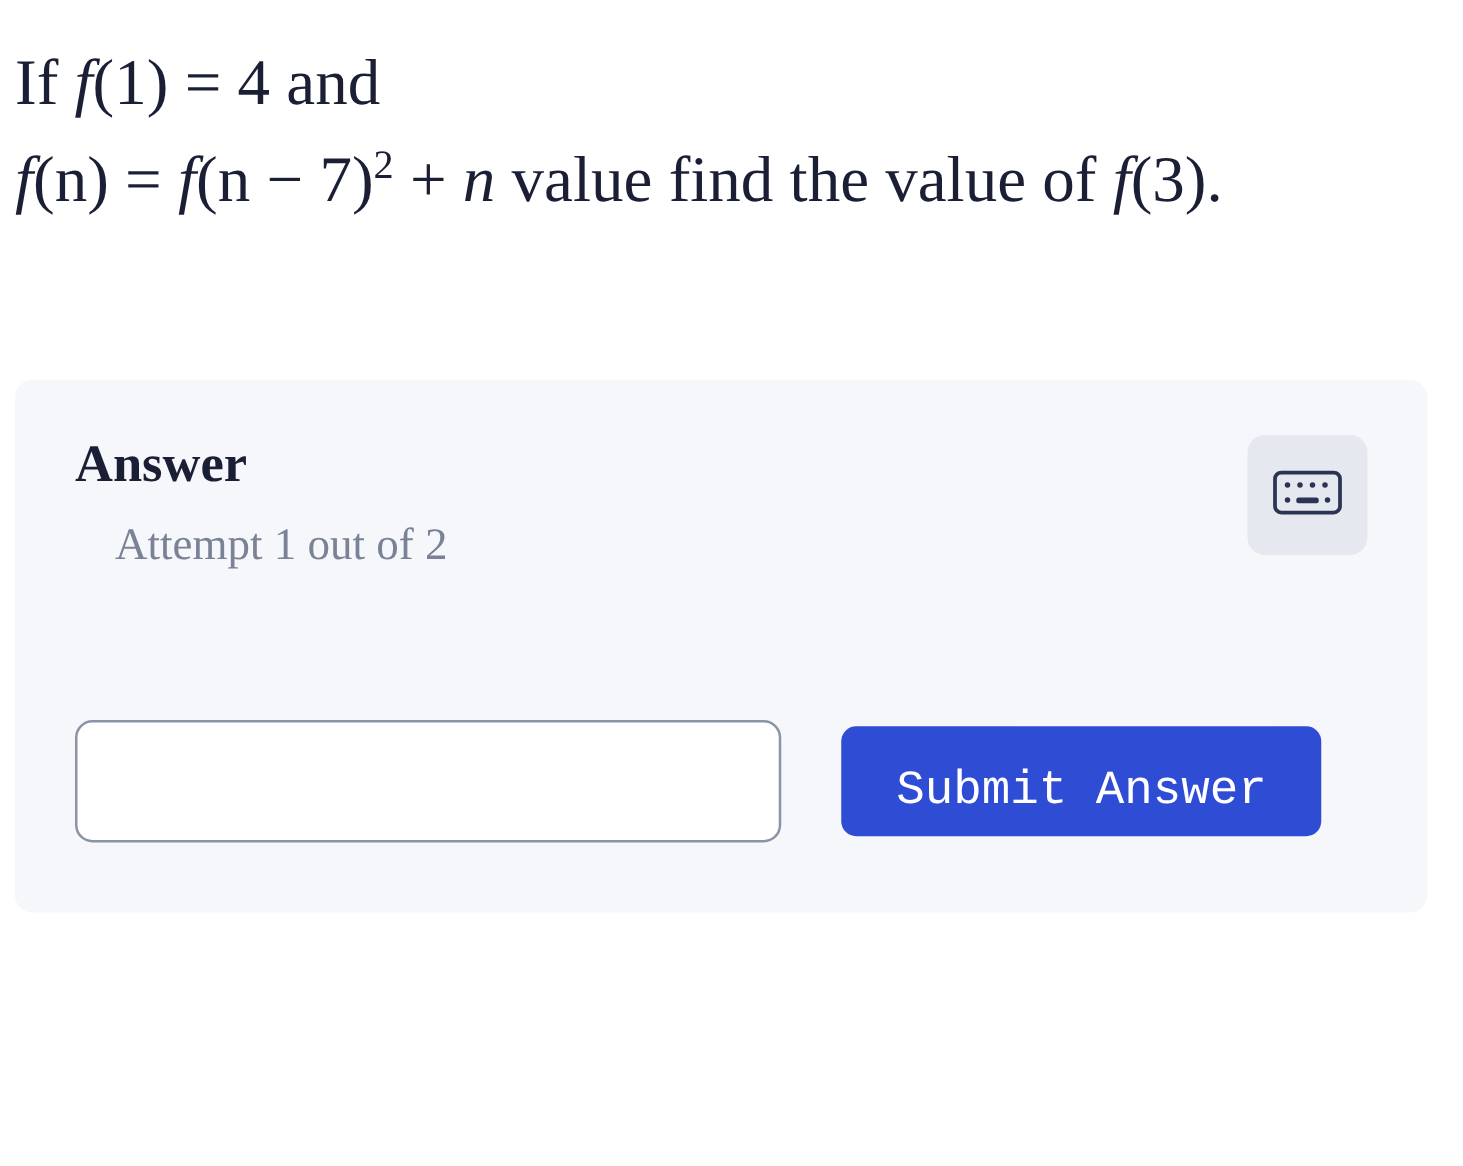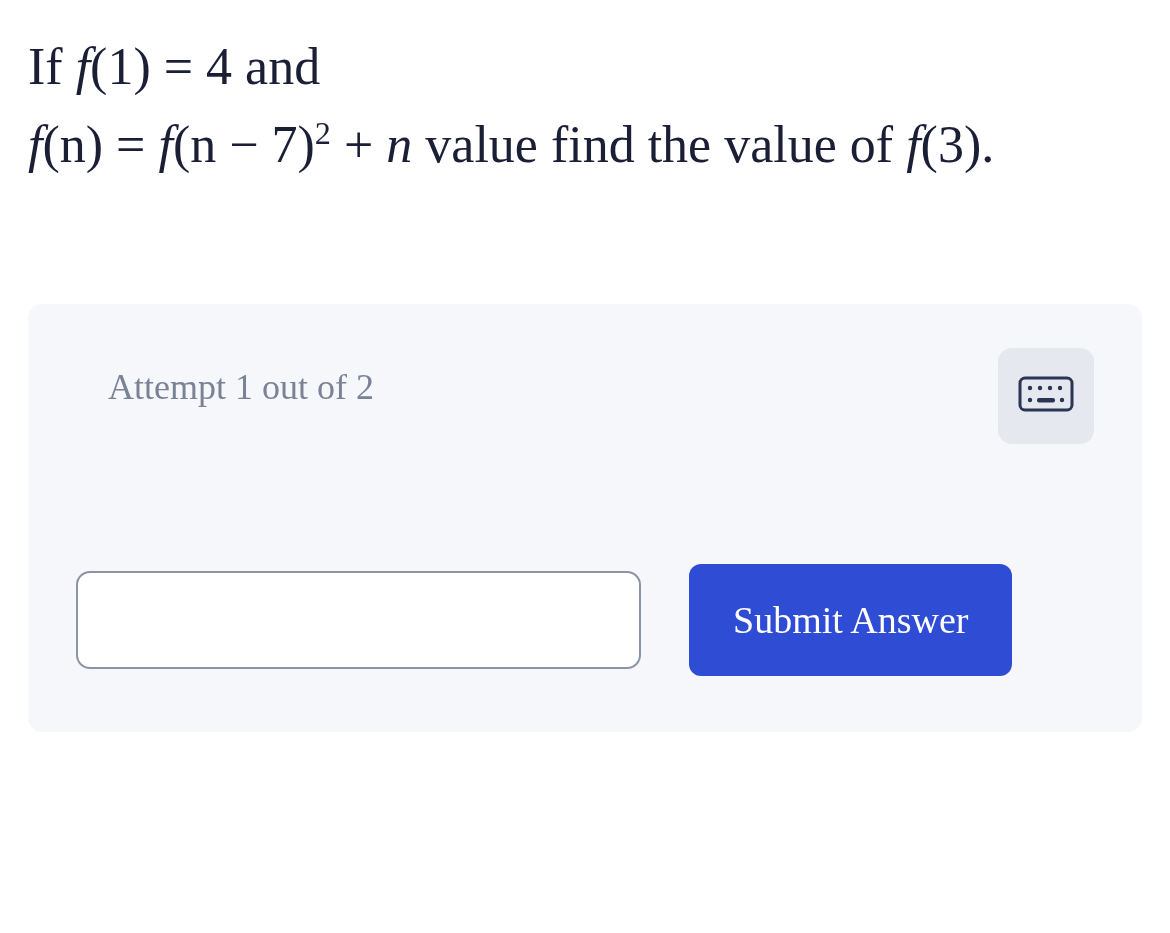--- a/index.html
+++ b/index.html
@@ -6,21 +6,21 @@
   html, body {
     margin: 0;
     padding: 0;
     width: 1170px;
     height: 933px;
     font-family: Georgia, 'Times New Roman', serif;
     color: #1a1f36;
     background: #ffffff;
   }
   .container {
-    padding: 28px 28px 28px 28px;
+    padding: 28px 28px 28px 12px;
   }
   .problem {
     font-size: 52px;
     line-height: 1.5;
     color: #1a1f36;
     margin-bottom: 120px;
   }
   .math-seg {
     font-family: 'Times New Roman', Georgia, serif;
     white-space: nowrap;
@@ -80,41 +80,42 @@
     padding: 0 20px;
     font-family: Georgia, serif;
     color: #1a1f36;
     outline: none;
     max-width: 565px;
   }
   .submit-btn {
     background: #2f4cd4;
     color: #ffffff;
     font-size: 38px;
-    font-family: Liberation Serif, serif;
+    font-family: Liberation Mono, monospace;
     border: none;
     border-radius: 12px;
     padding: 30px 44px;
-    height: 112px;
+    height: 88px;
     cursor: pointer;
   }
 </style>
 </head>
 <body>
 
 <div class="container">
 
   <div class="problem">
     <span>If </span><span class="math-seg"><span class="fn">f</span><span>(1)</span><span> = </span><span>4</span></span><span> and</span><br>
     <span class="math-seg"><span class="fn">f</span><span>(n)</span><span> = </span><span class="fn">f</span><span>(n − 7)</span><span class="sup">2</span><span> + </span><span class="fn">n</span></span><span> value find the value of </span><span class="math-seg"><span class="fn">f</span><span>(3)</span></span><span>.</span>
   </div>
 
   <div class="answer-card">
     <div class="answer-header">
       <div class="answer-labels">
+        <div class="answer-title">Answer</div>
         <div class="attempt-text">Attempt 1 out of 2</div>
       </div>
       <div class="kb-btn">
         <span>
           <svg viewBox="0 0 56 36" fill="none" stroke="#2b3455" stroke-width="3">
             <rect x="2" y="2" width="52" height="32" rx="5" ry="5"></rect>
             <circle cx="12" cy="12" r="2.2" fill="#2b3455" stroke="none"></circle>
             <circle cx="22" cy="12" r="2.2" fill="#2b3455" stroke="none"></circle>
             <circle cx="32" cy="12" r="2.2" fill="#2b3455" stroke="none"></circle>
             <circle cx="42" cy="12" r="2.2" fill="#2b3455" stroke="none"></circle>

